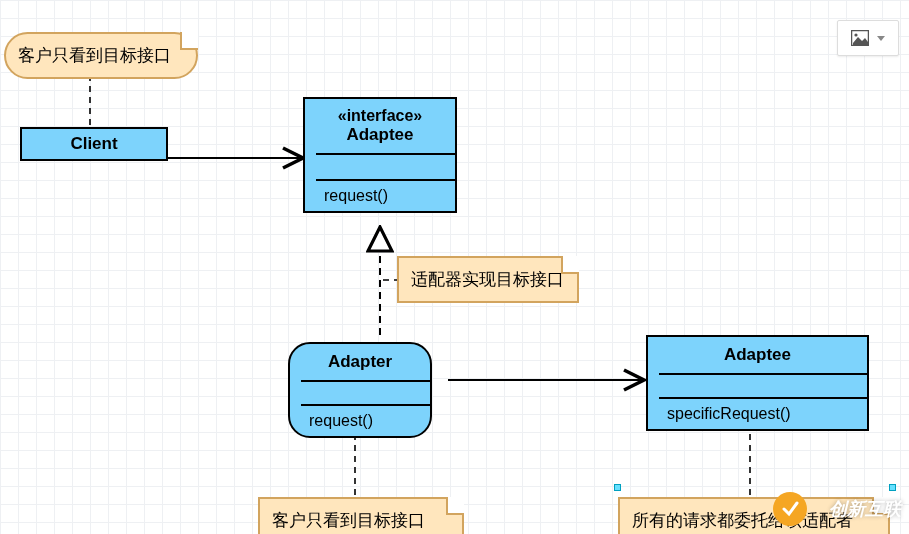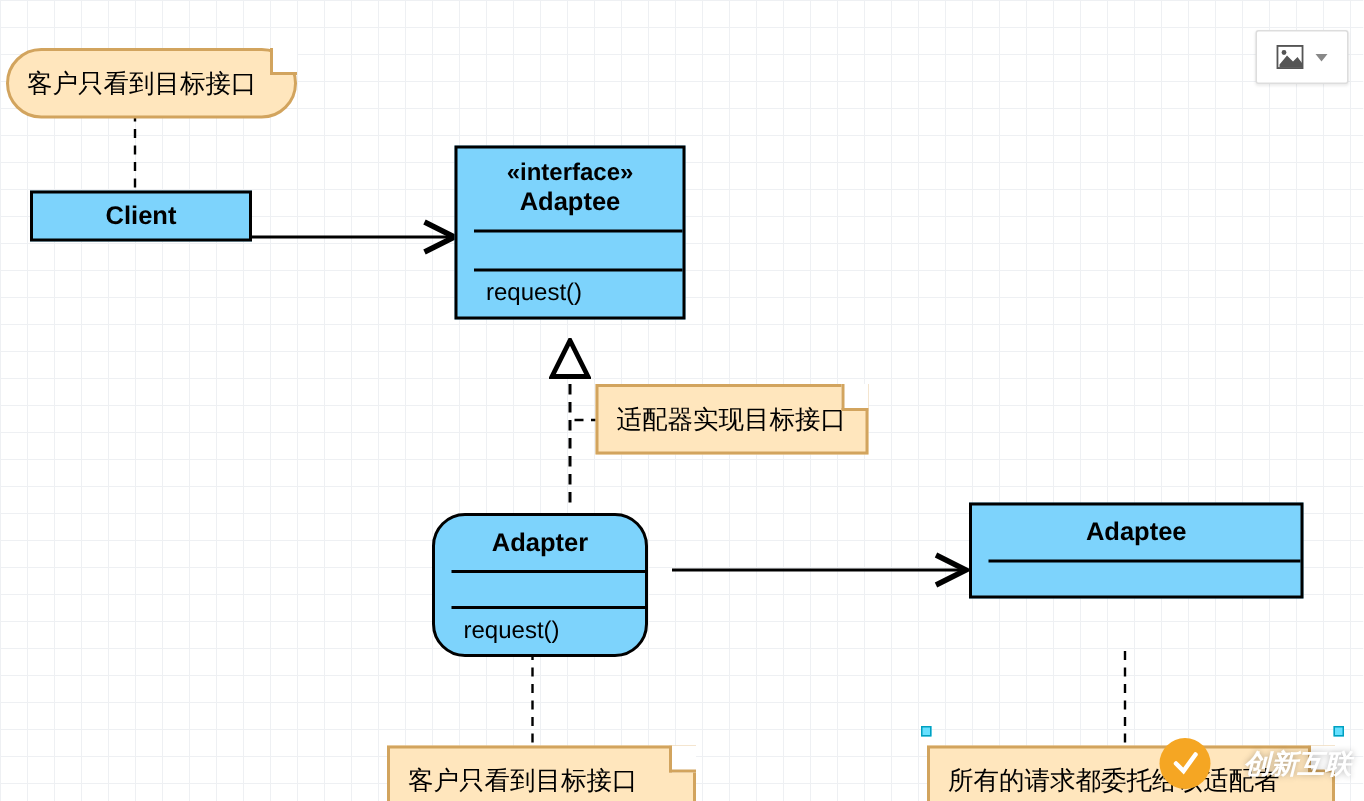--- a/index.html
+++ b/index.html
@@ -173,20 +173,23 @@
     <div class="title">Adapter</div>
     <div class="compart" style="height:24px;"></div>
     <div class="compart">
       <span>request()</span>
     </div>
   </div>
 
   <div class="box" style="left:646px; top:335px; width:223px;">
     <div class="title">Adaptee</div>
     <div class="compart" style="height:24px;"></div>
+    <div class="compart">
+      <span>specificRequest()</span>
+    </div>
   </div>
 
   <div class="note" style="left:258px; top:497px; width:206px;">
     <div class="fold"></div>
     <span>客户只看到目标接口</span>
   </div>
 
   <div class="note" style="left:618px; top:497px; width:272px;">
     <div class="fold"></div>
     <span>所有的请求都委托给该适配者</span>

